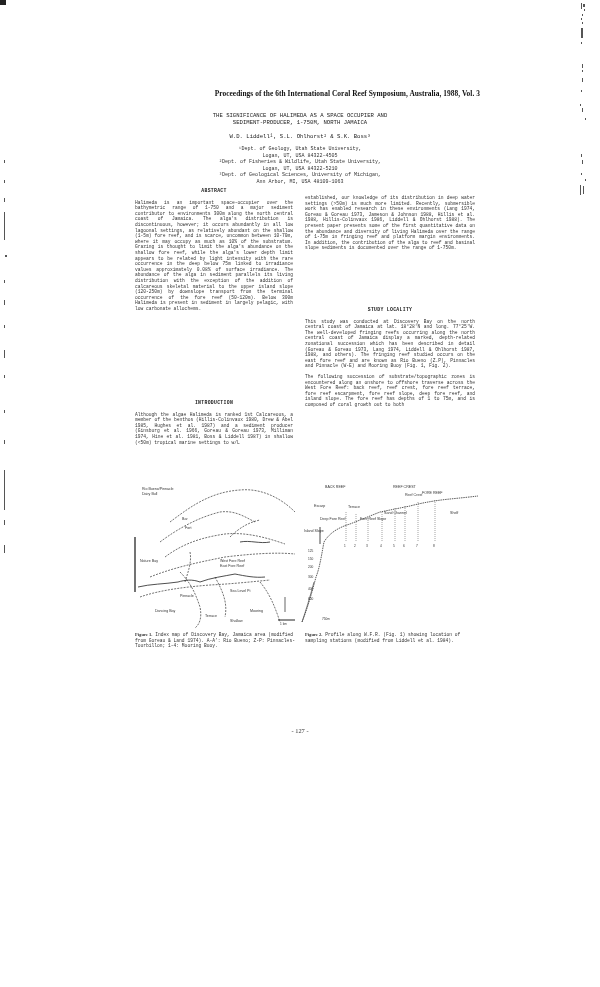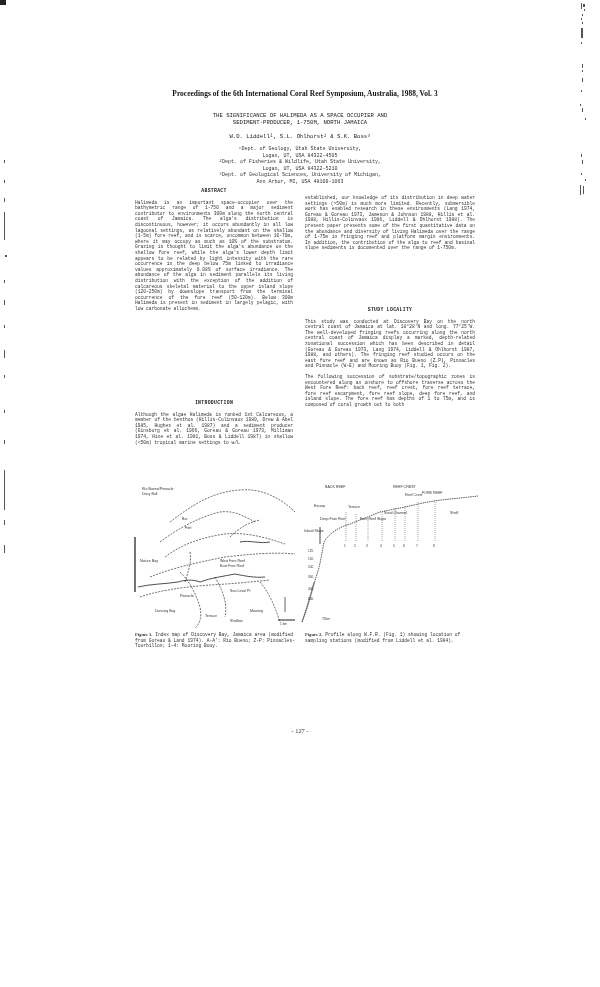--- a/index.html
+++ b/index.html
@@ -1,18 +1,18 @@
 <!DOCTYPE html>
 <html><head>
 <meta charset="utf-8">
 <style>
   html, body { margin:0; padding:0; background:#ffffff; }
   body { width:600px; height:987px; position:relative; overflow:hidden; font-family:"Liberation Mono", monospace; color:#1a1a1a; }
   .page { position:absolute; left:0; top:0; width:600px; height:987px; }
-  .running-head { position:absolute; left:130px; top:89px; width:350px; text-align:center; font-family:"Liberation Serif", serif; font-weight:bold; font-size:7.4px; color:#111; letter-spacing:0.05px; }
+  .running-head { position:absolute; left:130px; top:89px; width:350px; text-align:right; font-family:"Liberation Serif", serif; font-weight:bold; font-size:7.4px; color:#111; letter-spacing:0.05px; }
   .title-block { position:absolute; left:150px; top:112px; width:300px; text-align:center; font-size:5.6px; line-height:7px; color:#222; }
   .authors { position:absolute; left:150px; top:133px; width:300px; text-align:center; font-size:5.6px; color:#222; }
   .affil { position:absolute; left:150px; top:146px; width:300px; text-align:center; font-size:5px; line-height:6.6px; color:#333; }
   .col { position:absolute; font-size:4.6px; line-height:5.6px; color:#333; text-align:justify; }
   .col-left { left:135px; width:158px; }
   .col-right { left:305px; width:170px; }
   .heading { font-family:"Liberation Mono", monospace; font-weight:bold; font-size:4.8px; text-align:center; color:#222; letter-spacing:0.3px; }
   .para { margin:0; white-space:pre-line; }
   .fig { position:absolute; }
   .fig svg { display:block; }

